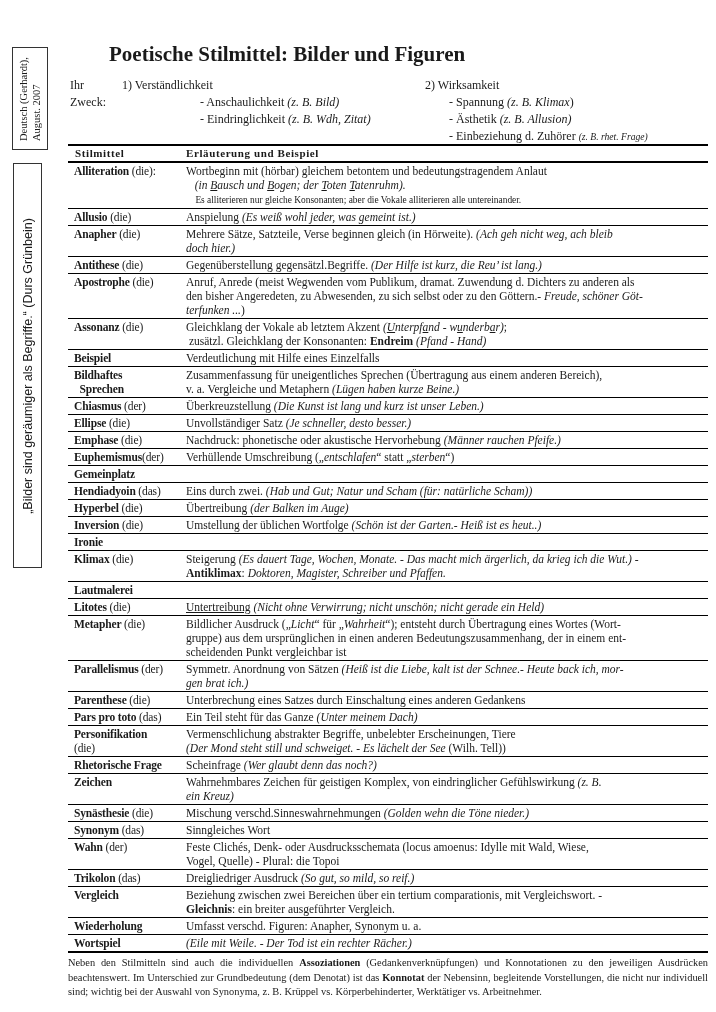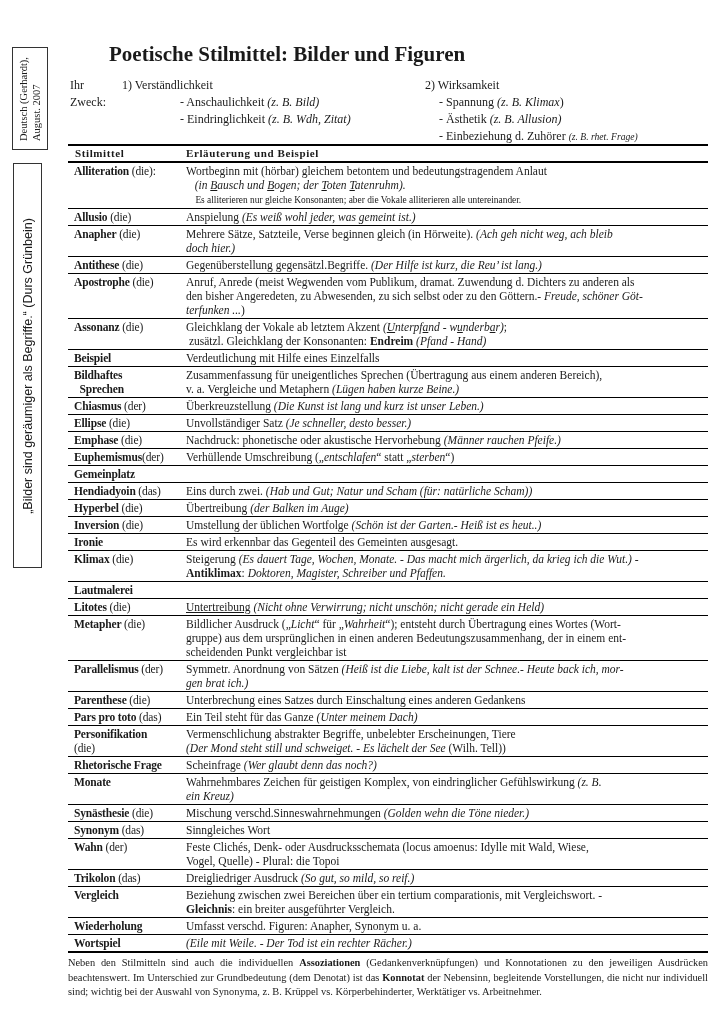--- a/index.html
+++ b/index.html
@@ -26,22 +26,22 @@
   }
   
   .title { position:absolute; left:70px; top:42px; font-size:21px; font-weight:bold;margin-left:39px; }
   .purpose {
     position:absolute; left:70px; top:77px; width:640px;
     display:flex; font-size:12px; line-height:17px;
   }
   .purpose-label { width:52px; flex:0 0 52px; }
   .purpose-col1 { width:303px; flex:0 0 303px; }
   .purpose-col2 { flex:1; }
-  .purpose-col1 .purpose-item { margin-left:58px; }
-  .purpose-col2 .purpose-item { margin-left:14px; }
+  .purpose-col1 .purpose-item { margin-left:78px; }
+  .purpose-col2 .purpose-item { margin-left:24px; }
   
   .content { position:absolute; left:68px; top:144px; width:640px; }
   .stable { border-top:2px solid #000; }
   .thead {
     display:flex; border-bottom:2px solid #000;
     font-weight:bold; font-size:11px; letter-spacing:0.6px;
     padding:1px 0 2px;
   }
   .th1 { width:118px; flex:0 0 118px; padding-left:7px; }
   .th2 { flex:1; }
@@ -166,21 +166,20 @@
           <div class="trow">
             <div class="term"><span class="seg-b">Hyperbel</span><span class="seg-n"> (die)</span></div>
             <div class="expl"><span class="seg-n">Übertreibung </span><span class="seg-i">(der Balken im Auge)</span></div>
           </div>
           <div class="trow">
             <div class="term"><span class="seg-b">Inversion</span><span class="seg-n"> (die)</span></div>
             <div class="expl"><span class="seg-n">Umstellung der üblichen Wortfolge </span><span class="seg-i">(Schön ist der Garten.- Heiß ist es heut..)</span></div>
           </div>
           <div class="trow">
             <div class="term"><span class="seg-b">Ironie</span></div>
-            <div class="expl"><span class="seg-n">Es wird erkennbar das Gegenteil des Gemeinten ausgesagt.</span></div>
           </div>
           <div class="trow">
             <div class="term"><span class="seg-b">Klimax</span><span class="seg-n"> (die)</span></div>
             <div class="expl"><span class="seg-n">Steigerung </span><span class="seg-i">(Es dauert Tage, Wochen, Monate. - Das macht mich ärgerlich, da krieg ich die Wut.)</span><span class="seg-n"> -</span><br><span class="seg-b">Antiklimax</span><span class="seg-n">: </span><span class="seg-i">Doktoren, Magister, Schreiber und Pfaffen.</span></div>
           </div>
           <div class="trow">
             <div class="term"><span class="seg-b">Lautmalerei</span></div>
           </div>
           <div class="trow">
             <div class="term"><span class="seg-b">Litotes</span><span class="seg-n"> (die)</span></div>
@@ -204,21 +203,21 @@
           </div>
           <div class="trow">
             <div class="term"><span class="seg-b">Personifikation</span><br><span class="seg-n">(die)</span></div>
             <div class="expl"><span class="seg-n">Vermenschlichung abstrakter Begriffe, unbelebter Erscheinungen, Tiere</span><br><span class="seg-i">(Der Mond steht still und schweiget. - Es lächelt der See</span><span class="seg-n"> (Wilh. Tell))</span></div>
           </div>
           <div class="trow">
             <div class="term"><span class="seg-b">Rhetorische Frage</span></div>
             <div class="expl"><span class="seg-n">Scheinfrage </span><span class="seg-i">(Wer glaubt denn das noch?)</span></div>
           </div>
           <div class="trow">
-            <div class="term"><span class="seg-b">Monate</span></div>
+            <div class="term"><span class="seg-b">Zeichen</span></div>
             <div class="expl"><span class="seg-n">Wahrnehmbares Zeichen für geistigen Komplex, von eindringlicher Gefühlswirkung </span><span class="seg-i">(z. B.</span><br><span class="seg-i">ein Kreuz)</span></div>
           </div>
           <div class="trow">
             <div class="term"><span class="seg-b">Synästhesie</span><span class="seg-n"> (die)</span></div>
             <div class="expl"><span class="seg-n">Mischung verschd.Sinneswahrnehmungen </span><span class="seg-i">(Golden wehn die Töne nieder.)</span></div>
           </div>
           <div class="trow">
             <div class="term"><span class="seg-b">Synonym</span><span class="seg-n"> (das)</span></div>
             <div class="expl"><span class="seg-n">Sinngleiches Wort</span></div>
           </div>

